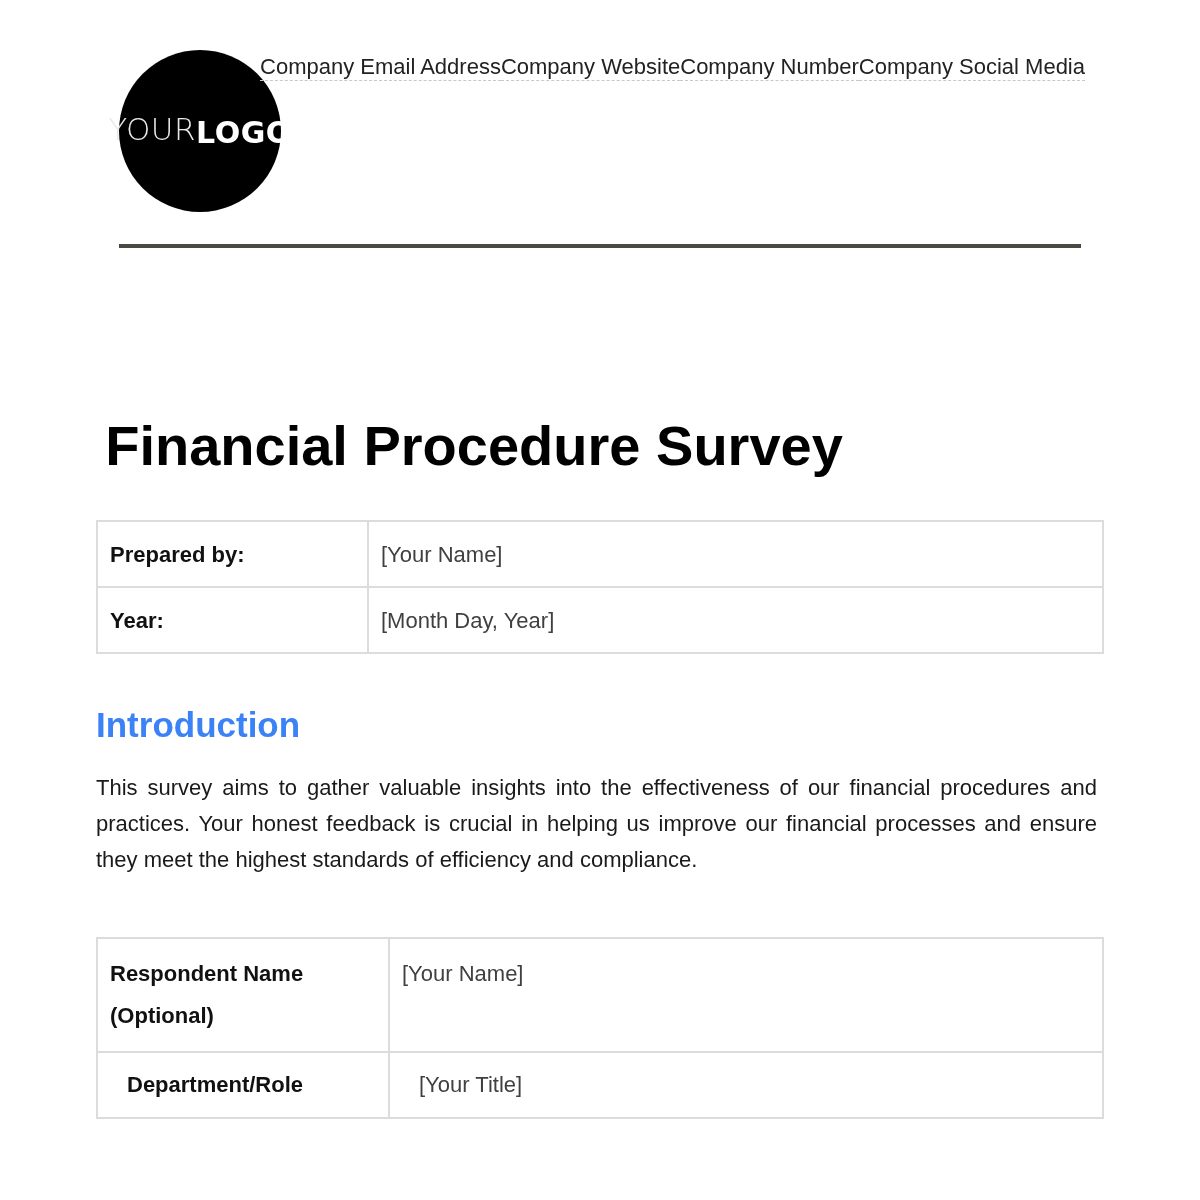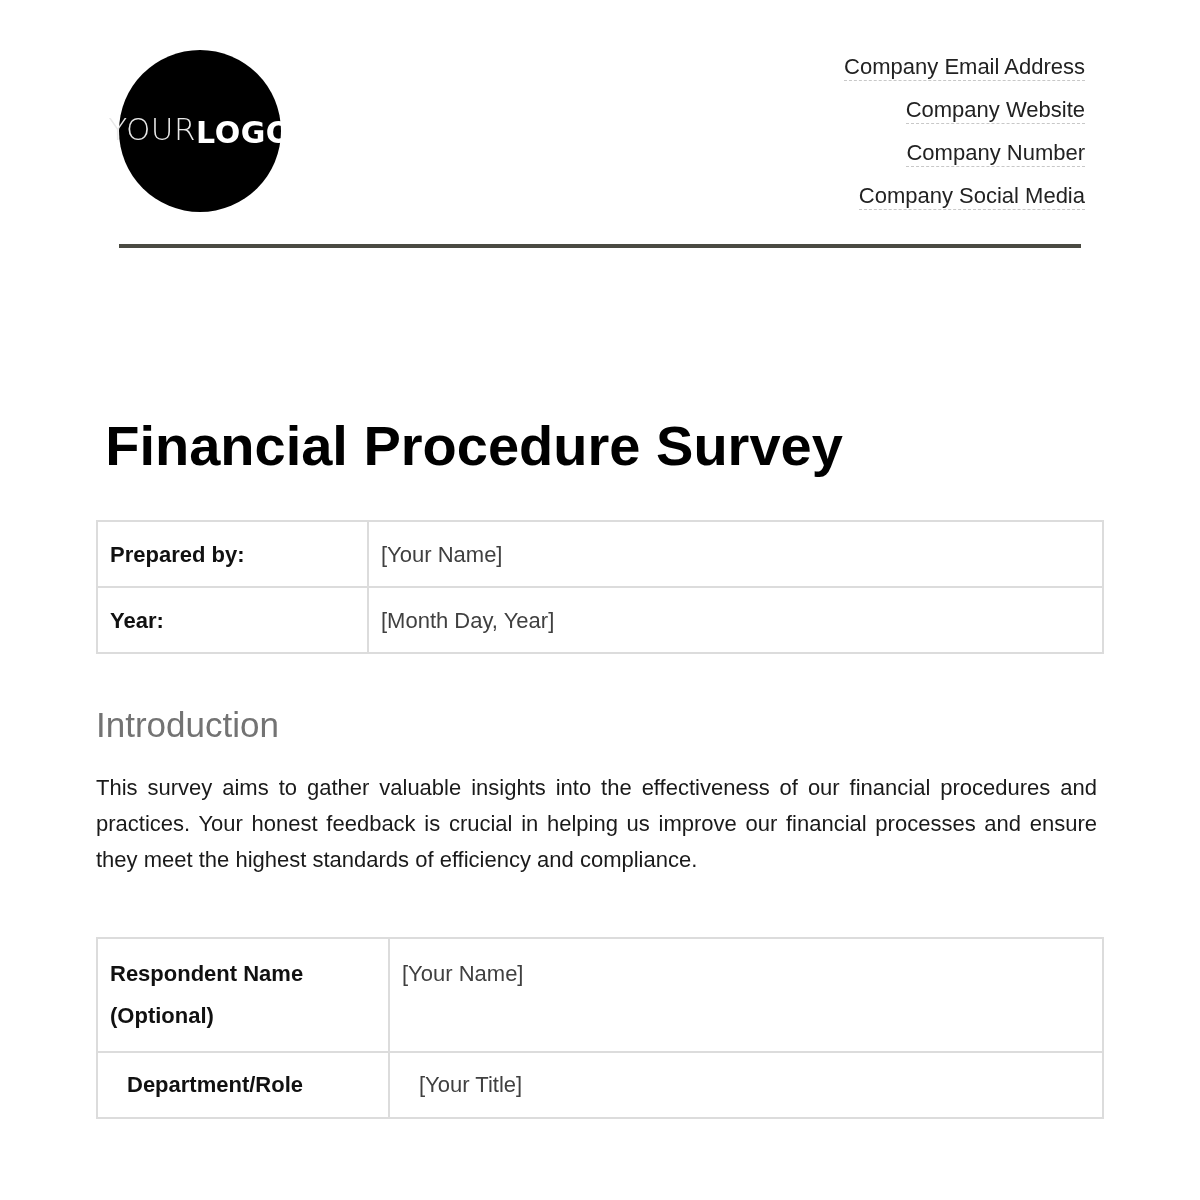--- a/index.html
+++ b/index.html
@@ -44,21 +44,21 @@
       font-size: 30px;
       letter-spacing: 0.5px;
       margin-top: 4px;
     }
     .contact {
       position: absolute;
       right: 115px;
       top: 54px;
       text-align: right;
       display: flex;
-      flex-direction: column;
+      flex-direction: row;
       align-items: flex-end;
     }
     .contact-item {
       font-family: "Liberation Sans", sans-serif;
       font-size: 22px;
       color: #222222;
       line-height: 26px;
       height: 26px;
       margin-bottom: 16px;
       border-bottom: 1px dashed #c8c8c8;
@@ -105,23 +105,23 @@
       color: #404040;
     }
     #meta-table { top: 520px; }
     #meta-table td { height: 63px; line-height: 63px; padding-top: 1px; }
     #meta-table td.label { width: 245px; border-radius: 11px; }
     .section-heading {
       position: absolute;
       left: 96px;
       top: 702px;
       font-family: "Liberation Sans", sans-serif;
-      font-weight: normal;
+      font-weight: bold;
       font-size: 35px;
-      color: #737373;
+      color: #3b82f6;
       line-height: 46px;
     }
     .intro-text {
       position: absolute;
       left: 96px;
       top: 770px;
       width: 1001px;
       font-family: "Liberation Sans", sans-serif;
       font-size: 22px;
       line-height: 36px;

